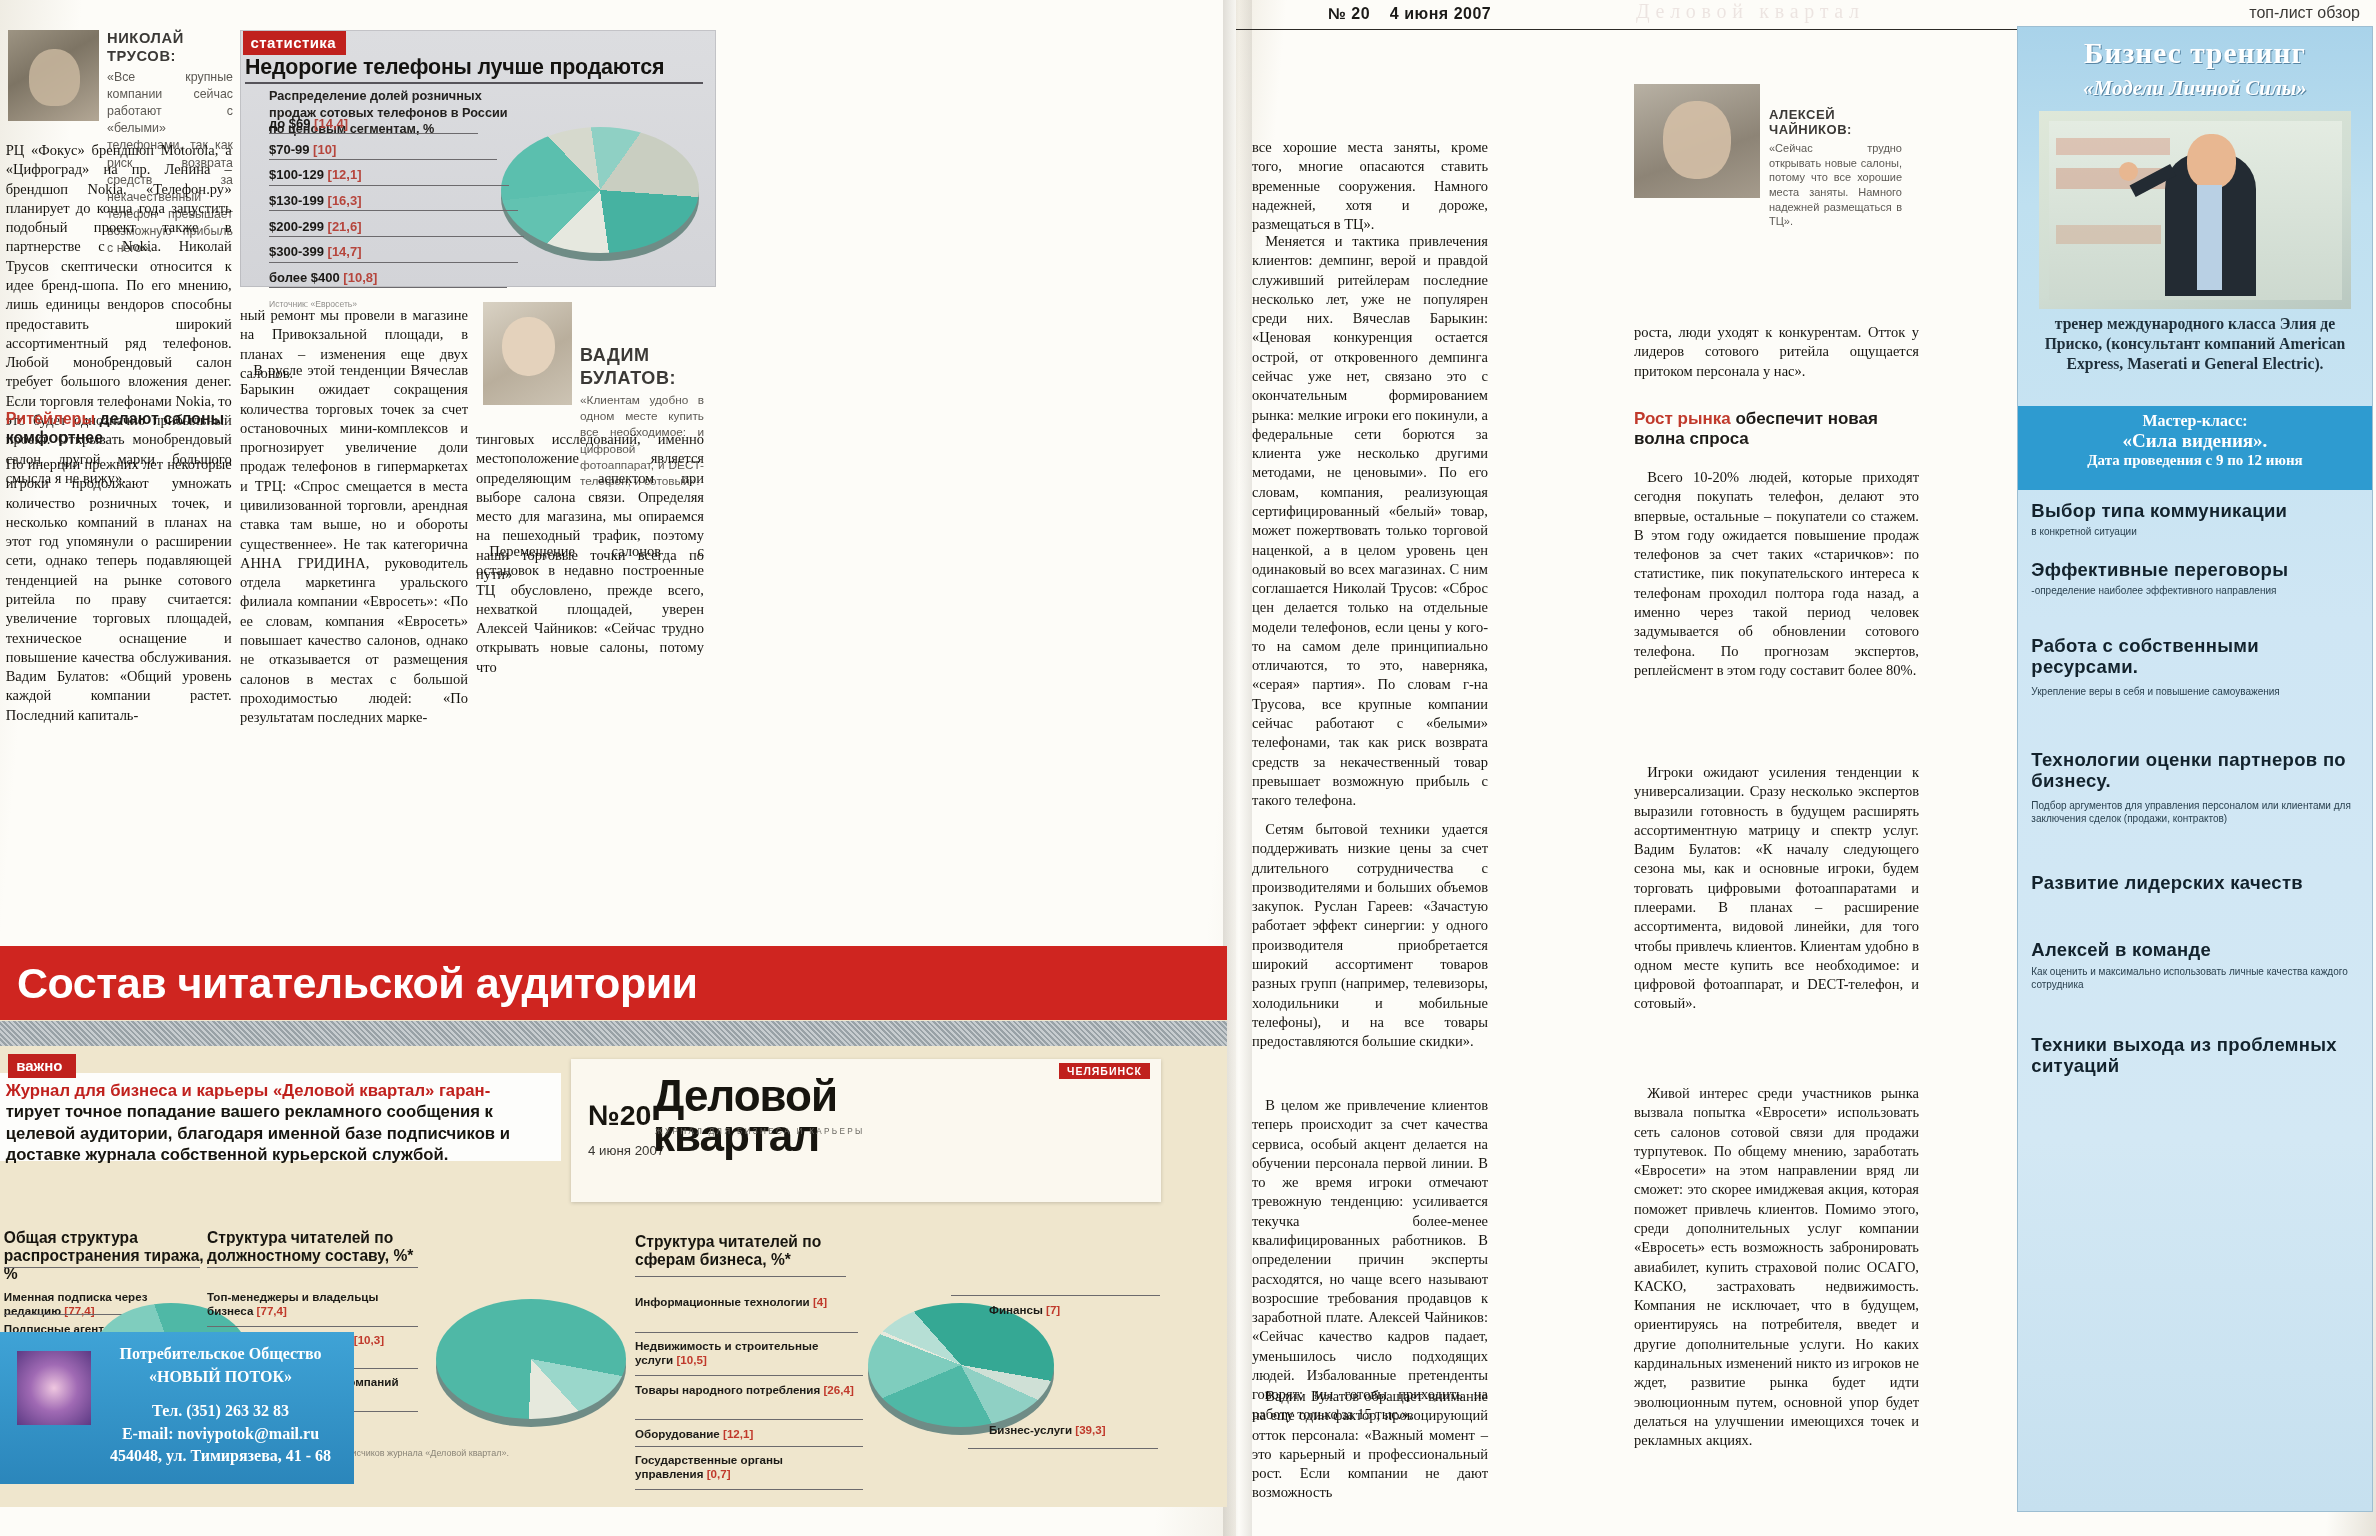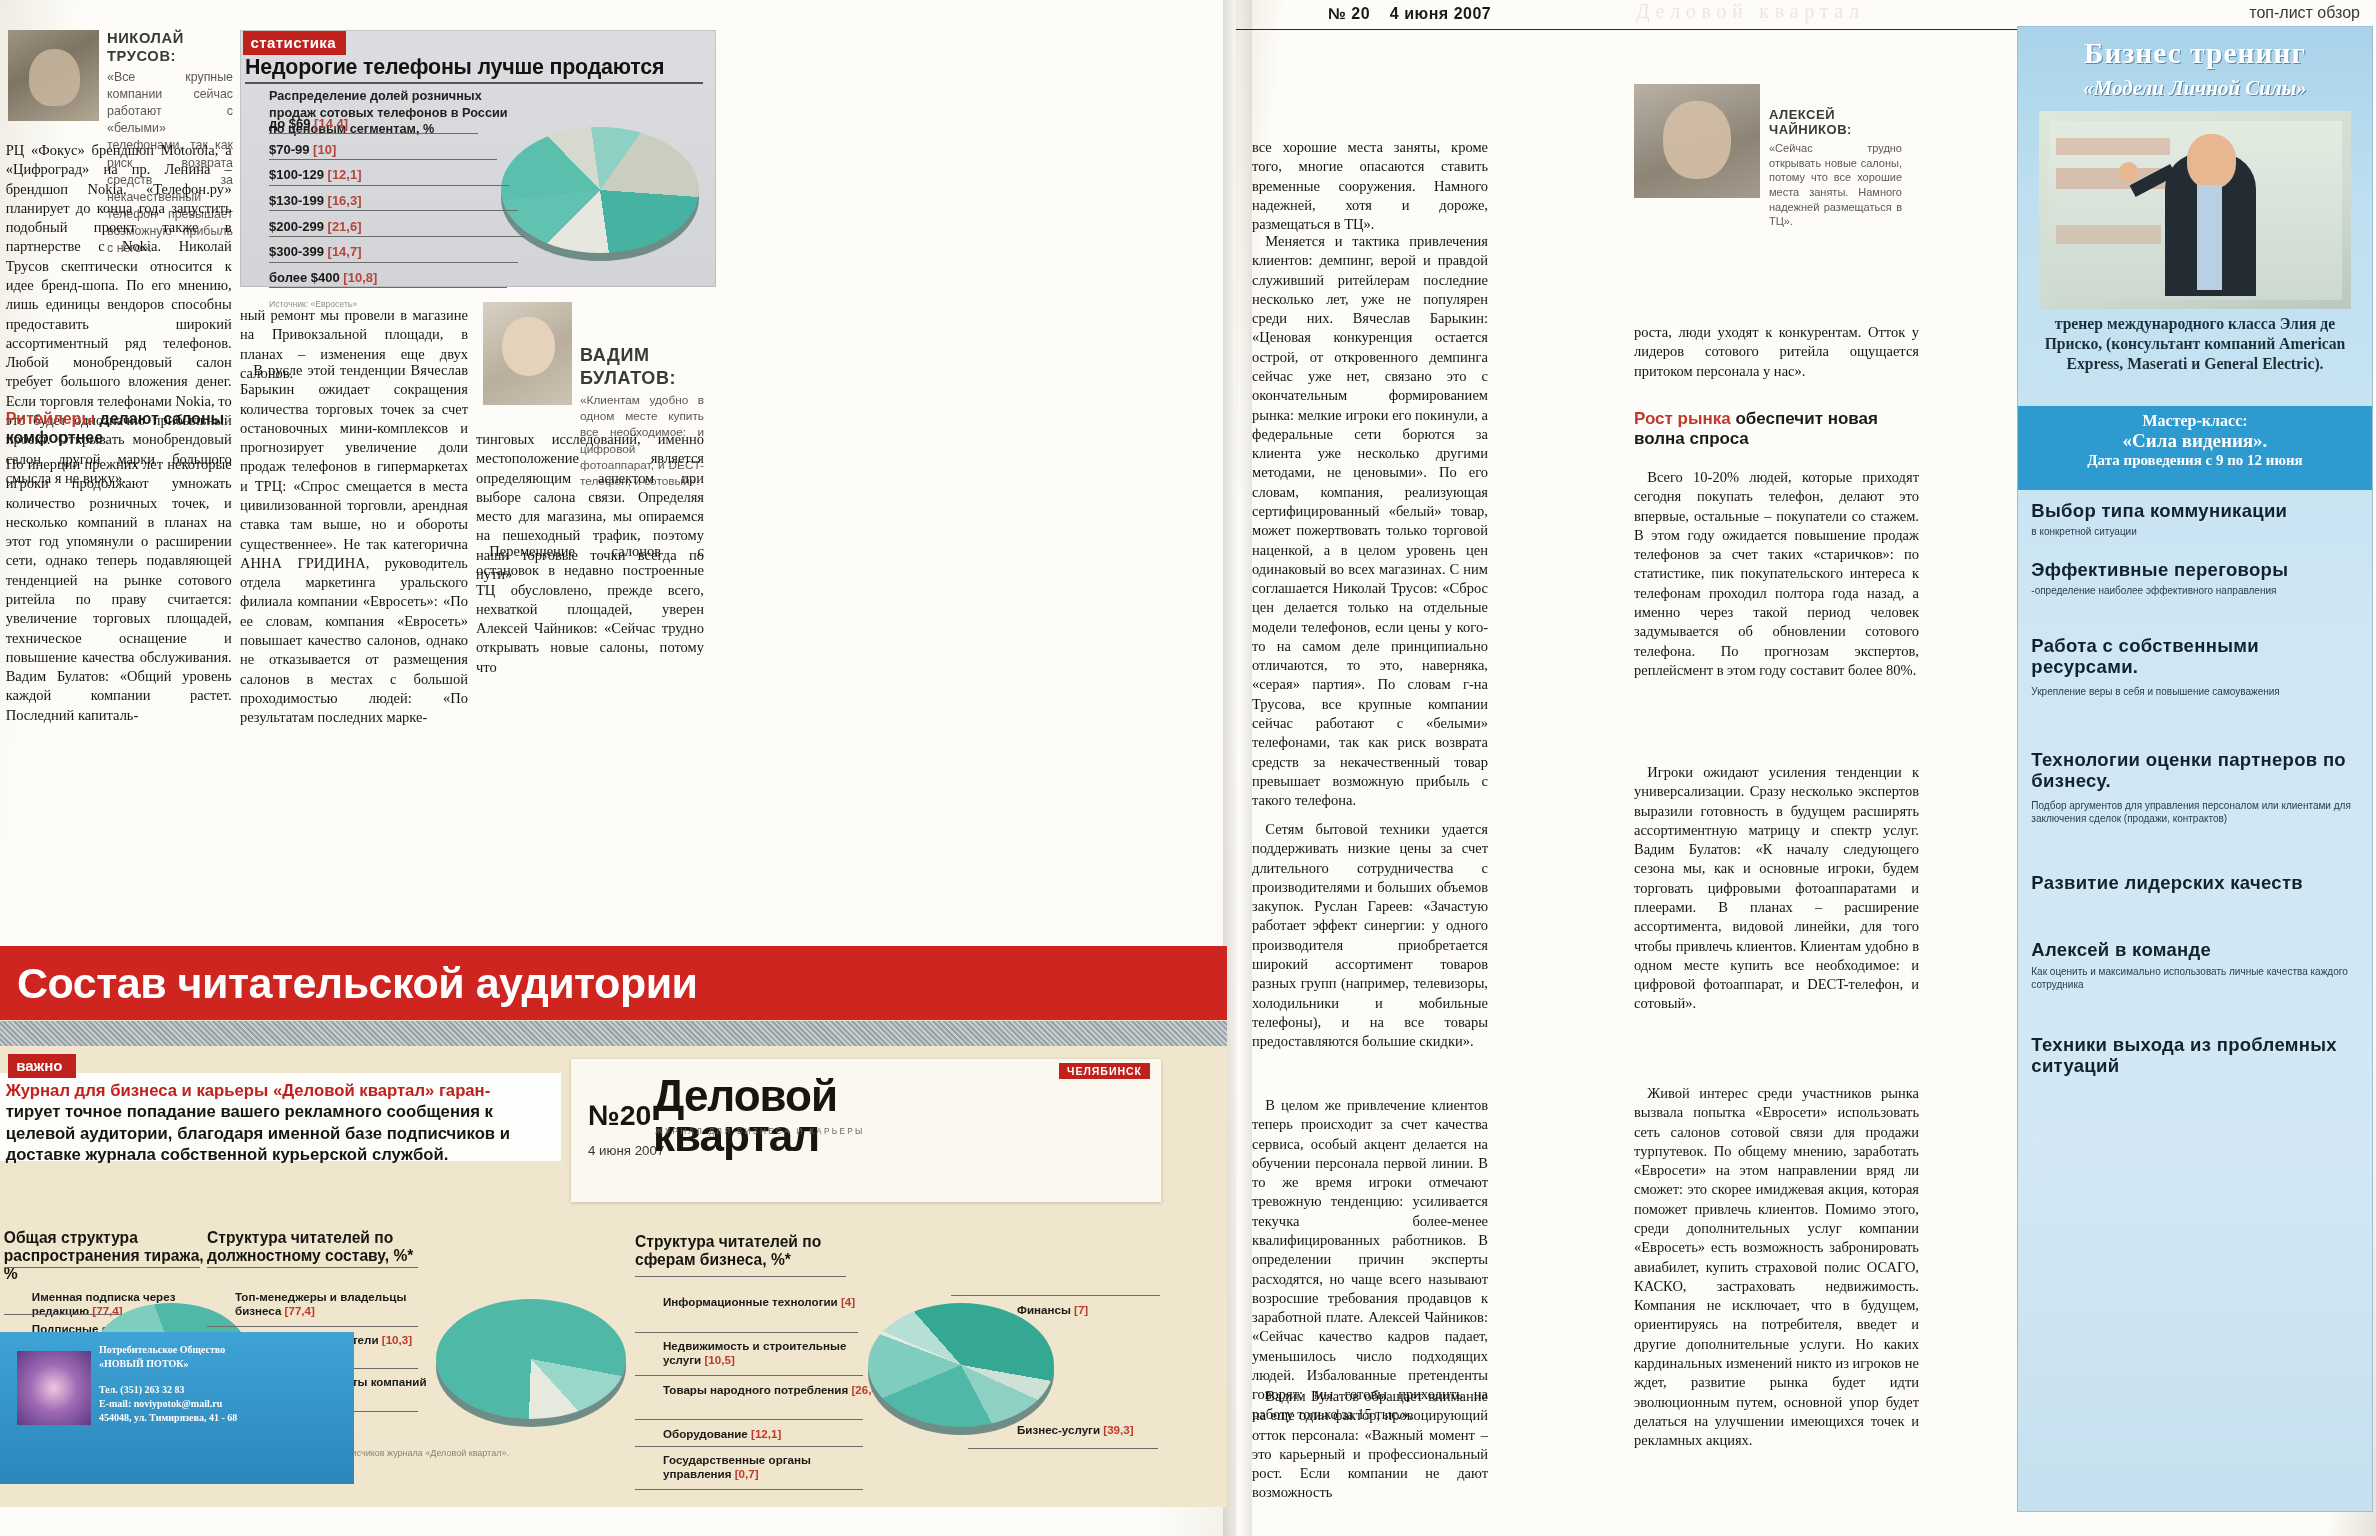--- a/index.html
+++ b/index.html
@@ -100,21 +100,21 @@
     font-size:13.3px;color:#3a3833;}
   .dq-title{position:absolute;left:82px;top:17px;font-family:"Liberation Sans",sans-serif;
     font-weight:bold;font-size:44px;line-height:.92;color:#17150f;letter-spacing:-1px;}
   .dq-strip{position:absolute;left:84px;top:68px;font-family:"Liberation Sans",sans-serif;
     font-size:8.2px;letter-spacing:2.3px;color:#6c6a63;}
 
   .chart-h{position:absolute;font-family:"Liberation Sans",sans-serif;font-weight:bold;
     font-size:15.6px;line-height:1.15;color:#17150f;}
   .chart-rule{position:absolute;height:1px;background:#6c6a6d;}
   .cleg{position:absolute;font-family:"Liberation Sans",sans-serif;font-size:11.6px;
-    font-weight:600;color:#1b1a16;line-height:1.2;margin-left:28px;}
+    font-weight:600;color:#1b1a16;line-height:1.2;}
   .cleg i{font-style:normal;color:#c0392b;}
   .note{position:absolute;font-family:"Liberation Sans",sans-serif;font-size:9px;
     color:#8a8578;}
 
   
   .rcol{position:absolute;font-family:"Liberation Serif",serif;font-size:14.5px;
     line-height:1.33;text-align:justify;color:#16140f;-webkit-hyphens:auto;hyphens:auto;}
   .rquote-name{font-family:"Liberation Sans",sans-serif;font-weight:bold;font-size:13px;
     letter-spacing:0.5px;color:#3b3936;}
   .rquote-body{font-family:"Liberation Sans",sans-serif;font-size:11px;color:#5d5a55;
@@ -139,22 +139,22 @@
     text-align:center;font-family:"Liberation Serif",serif;font-weight:bold;}
   .side-item-h{position:absolute;left:13.3px;width:331px;
     font-family:"Liberation Sans",sans-serif;font-weight:bold;font-size:18.5px;color:#12222c;
     letter-spacing:0.3px;line-height:1.12;}
   .side-item-s{position:absolute;left:13.3px;width:331px;
     font-family:"Liberation Sans",sans-serif;font-size:10px;color:#2b4250;line-height:1.3;}
   .side-foot{position:absolute;left:0;top:1332px;width:354px;height:152px;
     background:linear-gradient(180deg,#3fa3d6,#2b86bb);}
   .side-logo{position:absolute;left:17px;top:1351px;width:74px;height:74px;
     background:radial-gradient(circle at 50% 50%,#efc7e0 0%,#a06ab4 45%,#5c3a84 100%);}
-  .side-foot-txt{position:absolute;left:99px;top:1343px;width:243px;text-align:left;
-    font-family:"Liberation Serif",serif;font-weight:bold;font-size:10px;color:#fff;
+  .side-foot-txt{position:absolute;left:99px;top:1343px;width:243px;text-align:center;
+    font-family:"Liberation Serif",serif;font-weight:bold;font-size:16px;color:#fff;
     line-height:1.42;}
 </style>
 </head>
 <body>
 
 <div id="page">
 
   <div class="sheet sheet-left"></div>
   <div class="sheet sheet-right"></div>
   <div class="gutter"></div>

